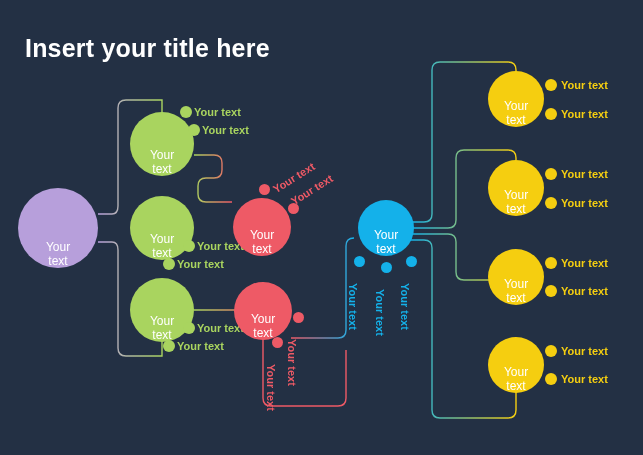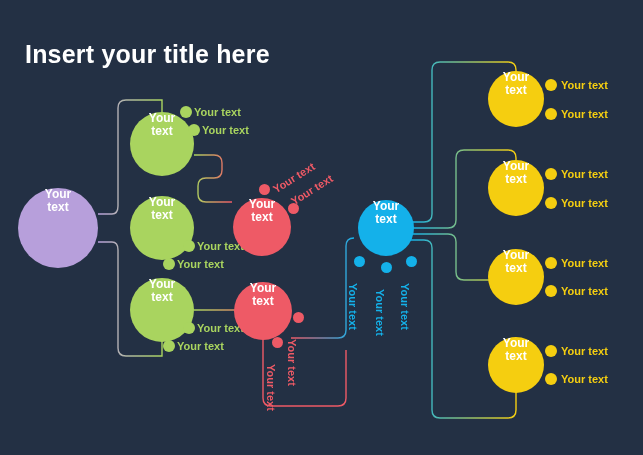--- a/index.html
+++ b/index.html
@@ -1,25 +1,25 @@
 <!DOCTYPE html>
 <html><head>
 <meta charset="utf-8">
 <style>
   html,body{margin:0;padding:0;background:#233044;}
   body{width:643px;height:455px;overflow:hidden;
        font-family:"Liberation Sans",sans-serif;}
   #stage{position:relative;width:643px;height:455px;background:#233044;}
   svg.wires{position:absolute;left:0;top:0;width:643px;height:455px;}
 
-  .title{position:absolute;left:25px;top:40px;font-size:25px;font-weight:bold;
+  .title{position:absolute;left:25px;top:34px;font-size:25px;font-weight:bold;
          color:#ffffff;letter-spacing:.2px;white-space:nowrap;}
 
-  .node{position:absolute;border-radius:50%;display:flex;align-items:flex-start;
-        justify-content:center;text-align:center;color:#ffffff;font-weight:bold;
+  .node{position:absolute;border-radius:50%;display:flex;align-items:flex-end;
+        justify-content:center;text-align:center;color:#ffffff;font-weight:normal;
         line-height:1.12;}
   .n-purple{background:#B79FDB;}
   .n-green{background:#A9D45F;}
   .n-red{background:#EE5A66;}
   .n-blue{background:#14B1EA;}
   .n-yellow{background:#F5CE10;}
 
   .dot{position:absolute;border-radius:50%;}
   .d-green{background:#A9D45F;}
   .d-red{background:#EE5A66;}

